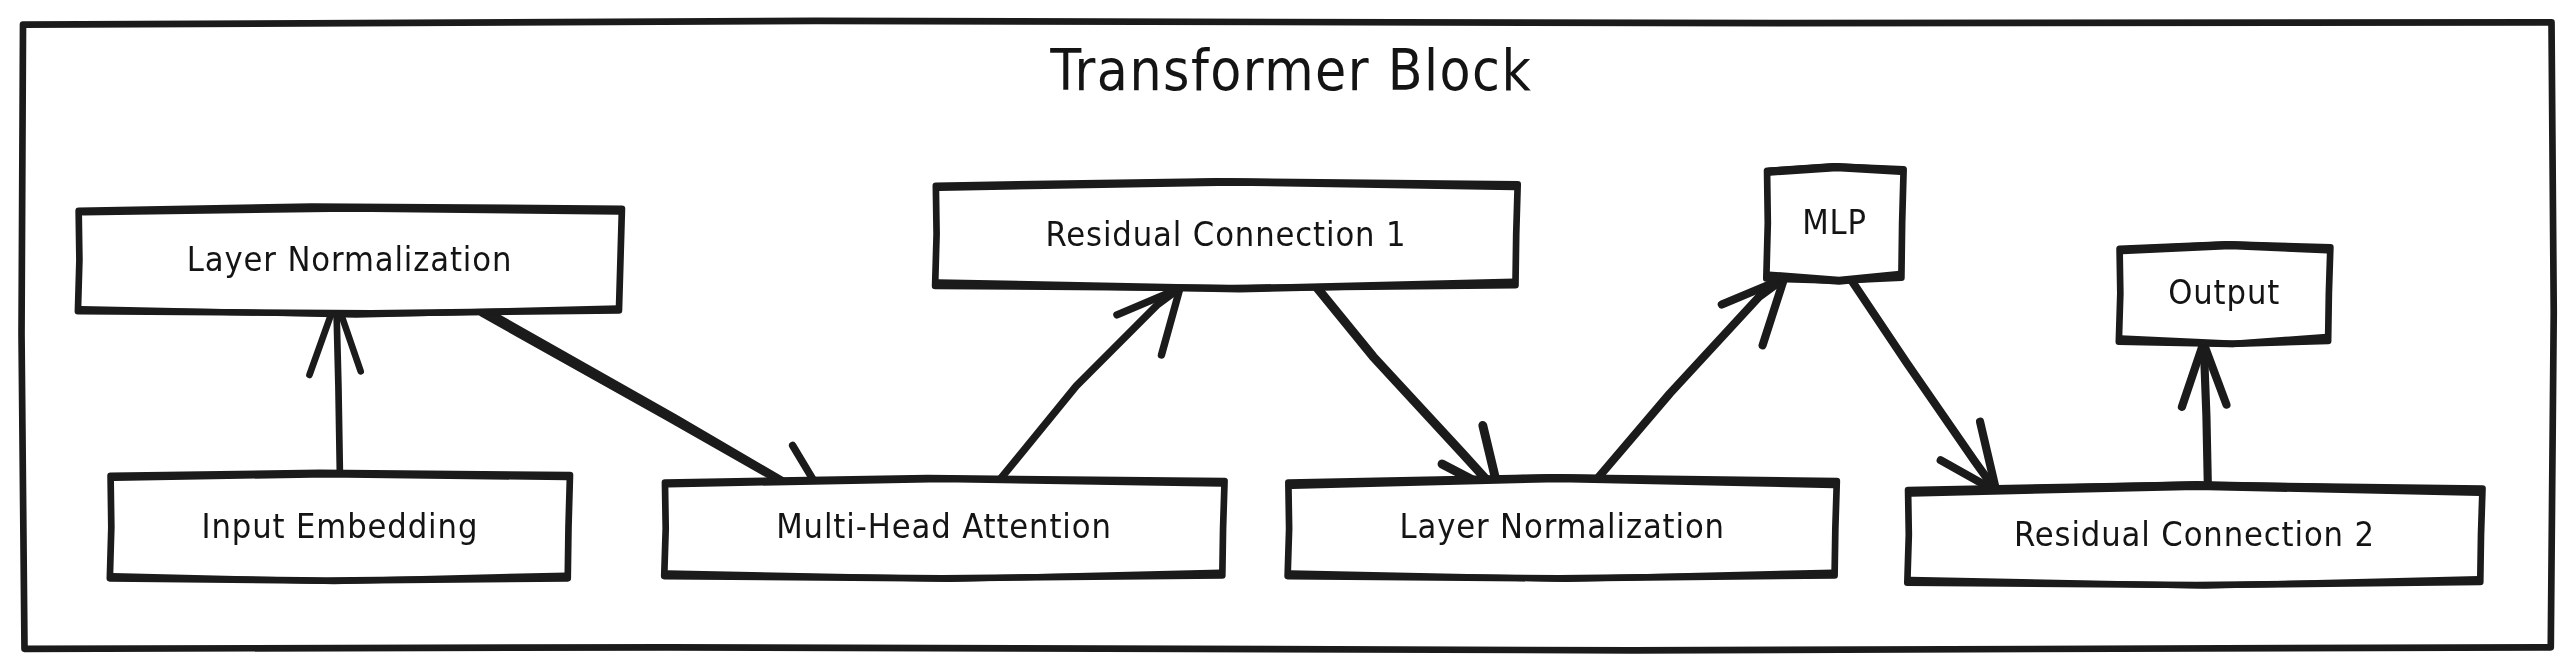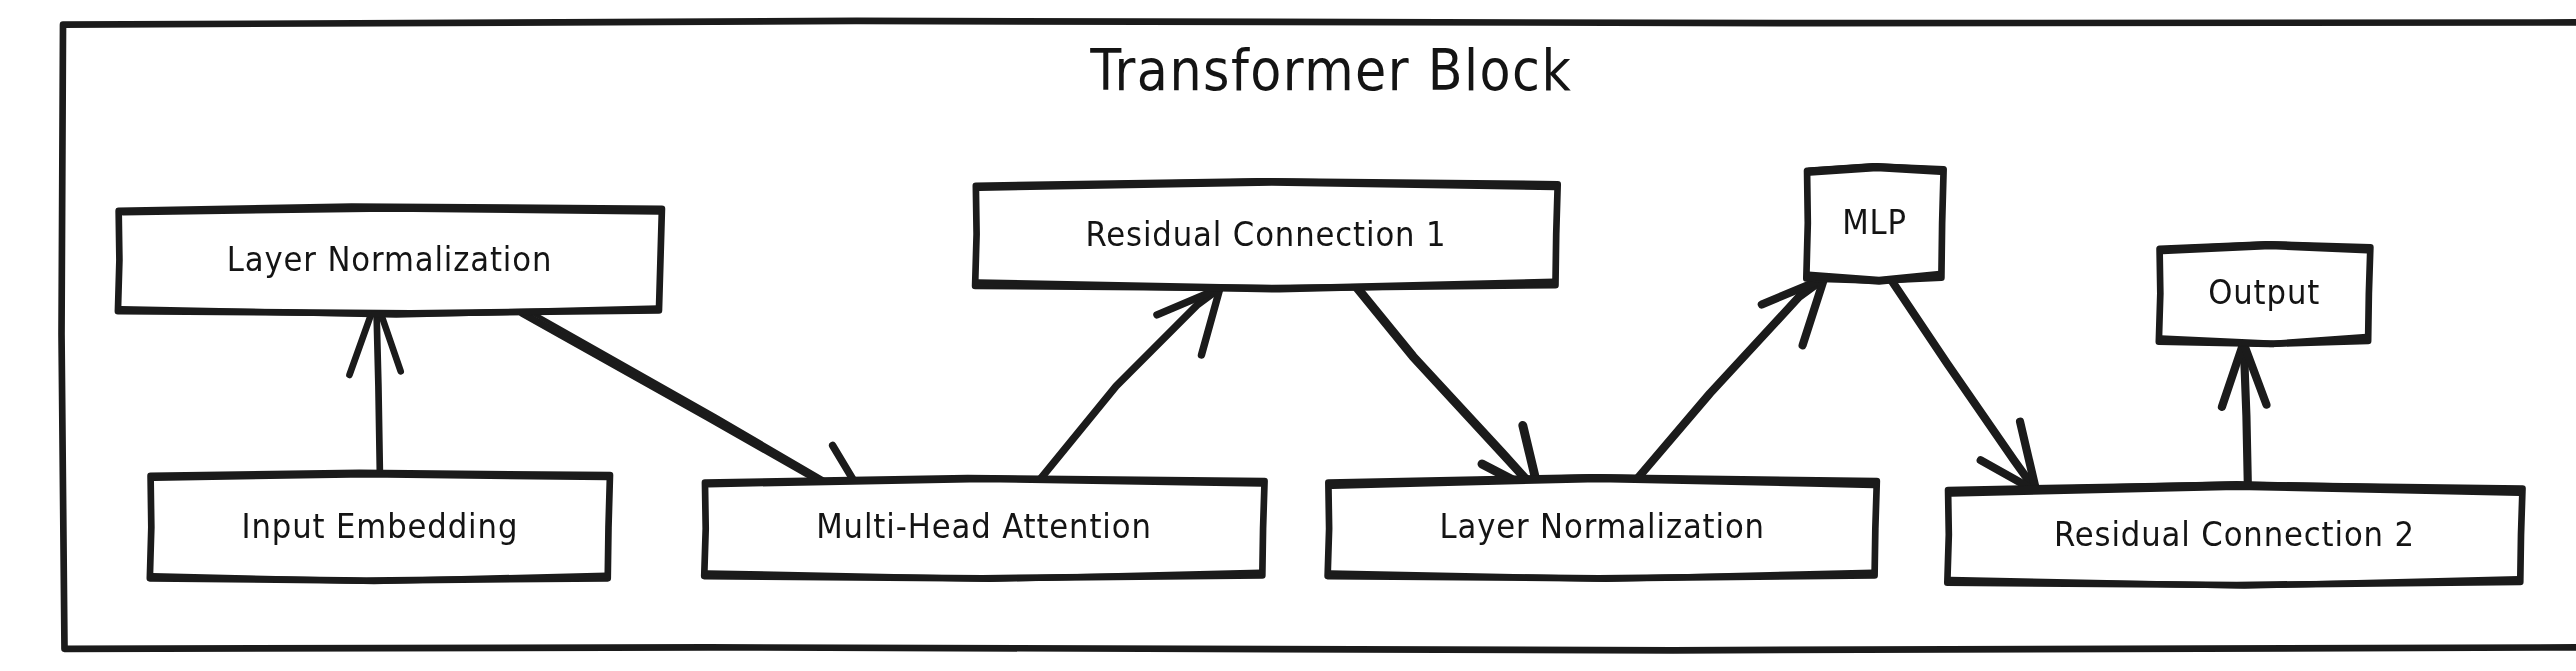--- a/index.html
+++ b/index.html
@@ -11,21 +11,20 @@
     width: 2576px;
     height: 672px;
     overflow: hidden;
     font-family: "DejaVu Sans", sans-serif;
   }
   #diagram-root {
     position: relative;
     width: 2360px;
     height: 672px;
     background: #ffffff;
-    padding-left: 40px;
   }
   svg#diagram-svg {
     display: block;
     width: 2576px;
     height: 672px;
   }
   .sketch-stroke {
     fill: none;
     stroke: #1b1b1b;
     stroke-linecap: round;

